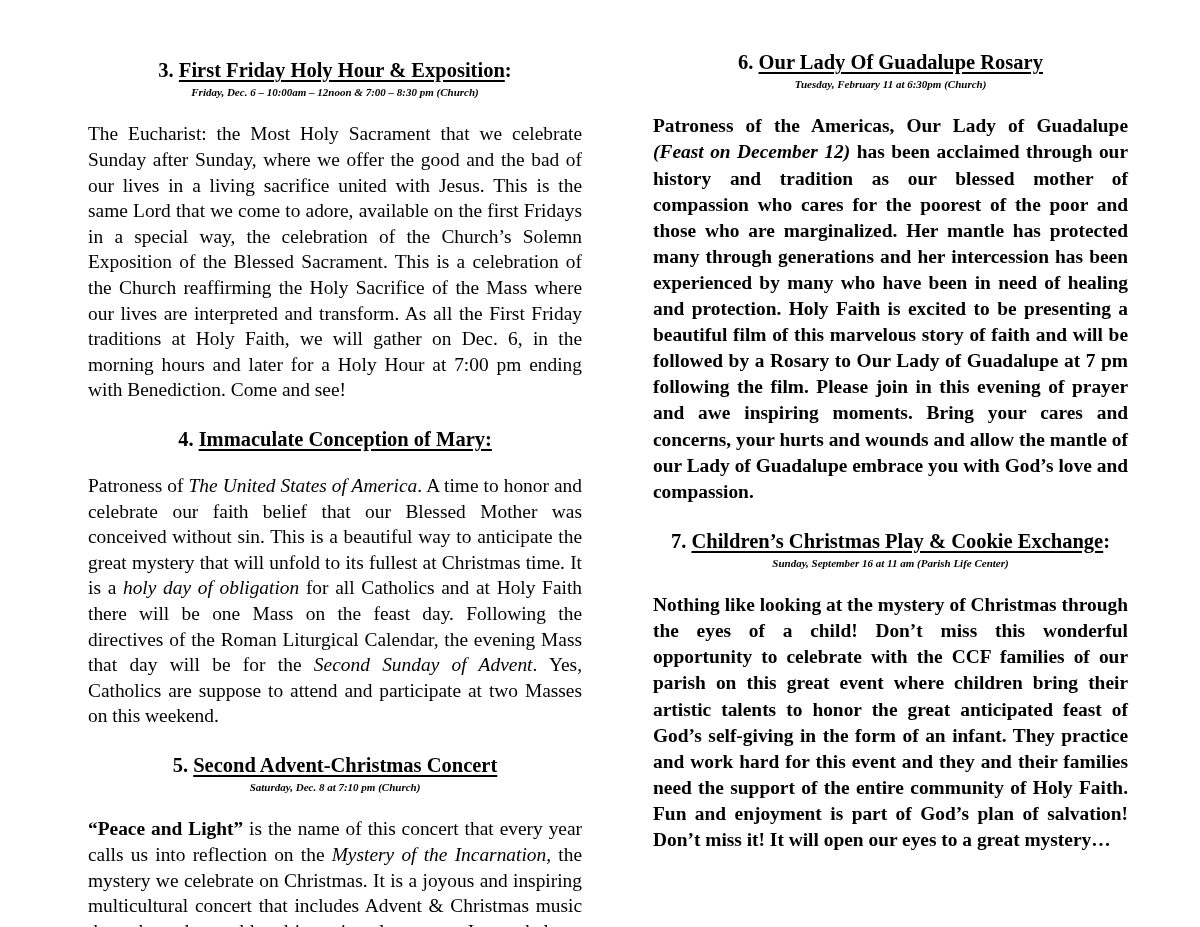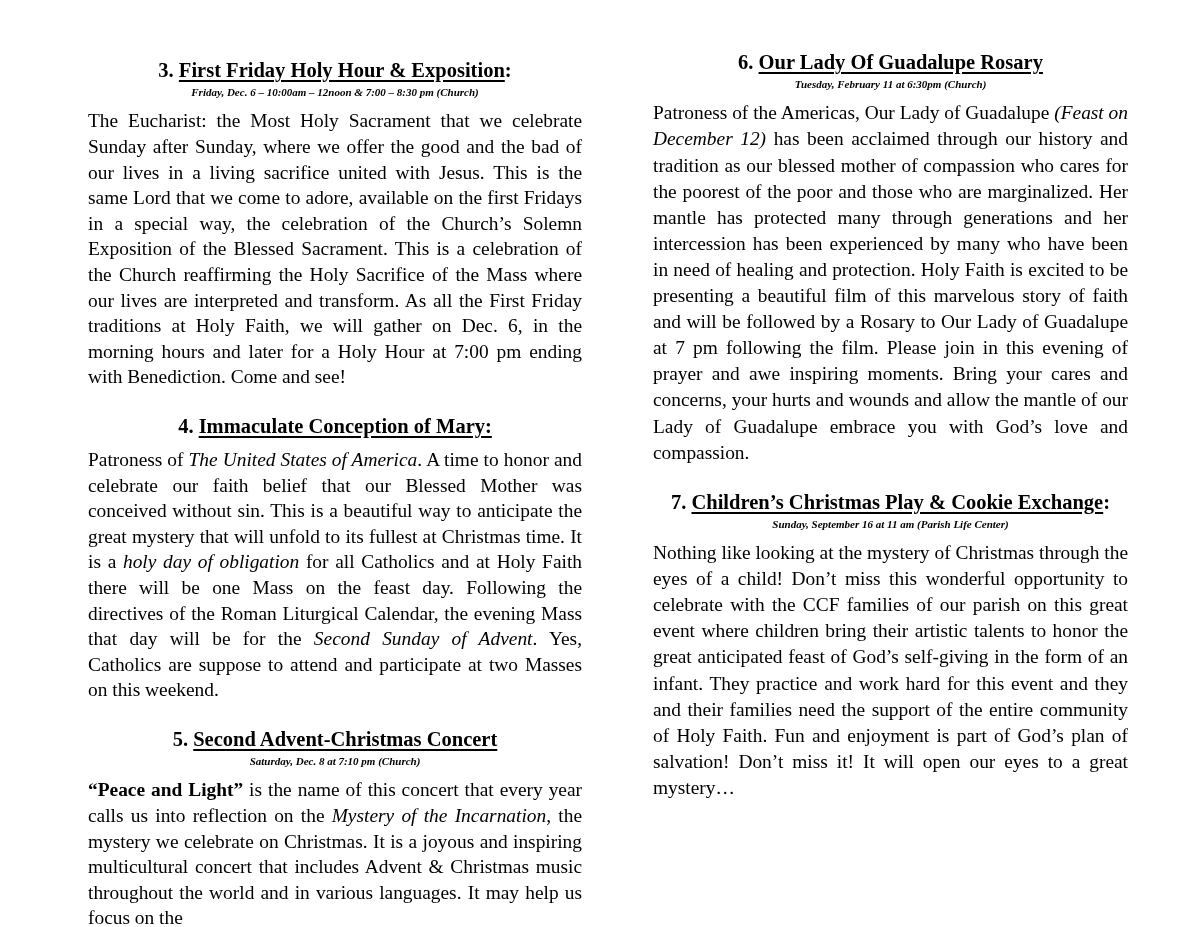--- a/index.html
+++ b/index.html
@@ -80,34 +80,35 @@
   
   .para {
     text-align: justify;
     text-justify: inter-word;
     font-size: 19.4px;
     line-height: 25.6px;
     margin: 0;
     hyphens: none;
   }
   .para.first {
-    margin-top: 9px;
+    margin-top: 22px;
   }
   .gap-before-head {
     height: 24px;
   }
   em {
     font-style: italic;
   }
   .bi {
     font-weight: bold;
   }
   
   .col-right .para {
     line-height: 26.1px;
+    font-weight: bold;
   }
 </style>
 </head>
 <body>
 
 <div class="page">
   <div class="columns">
 
     <div class="col col-left">
 

